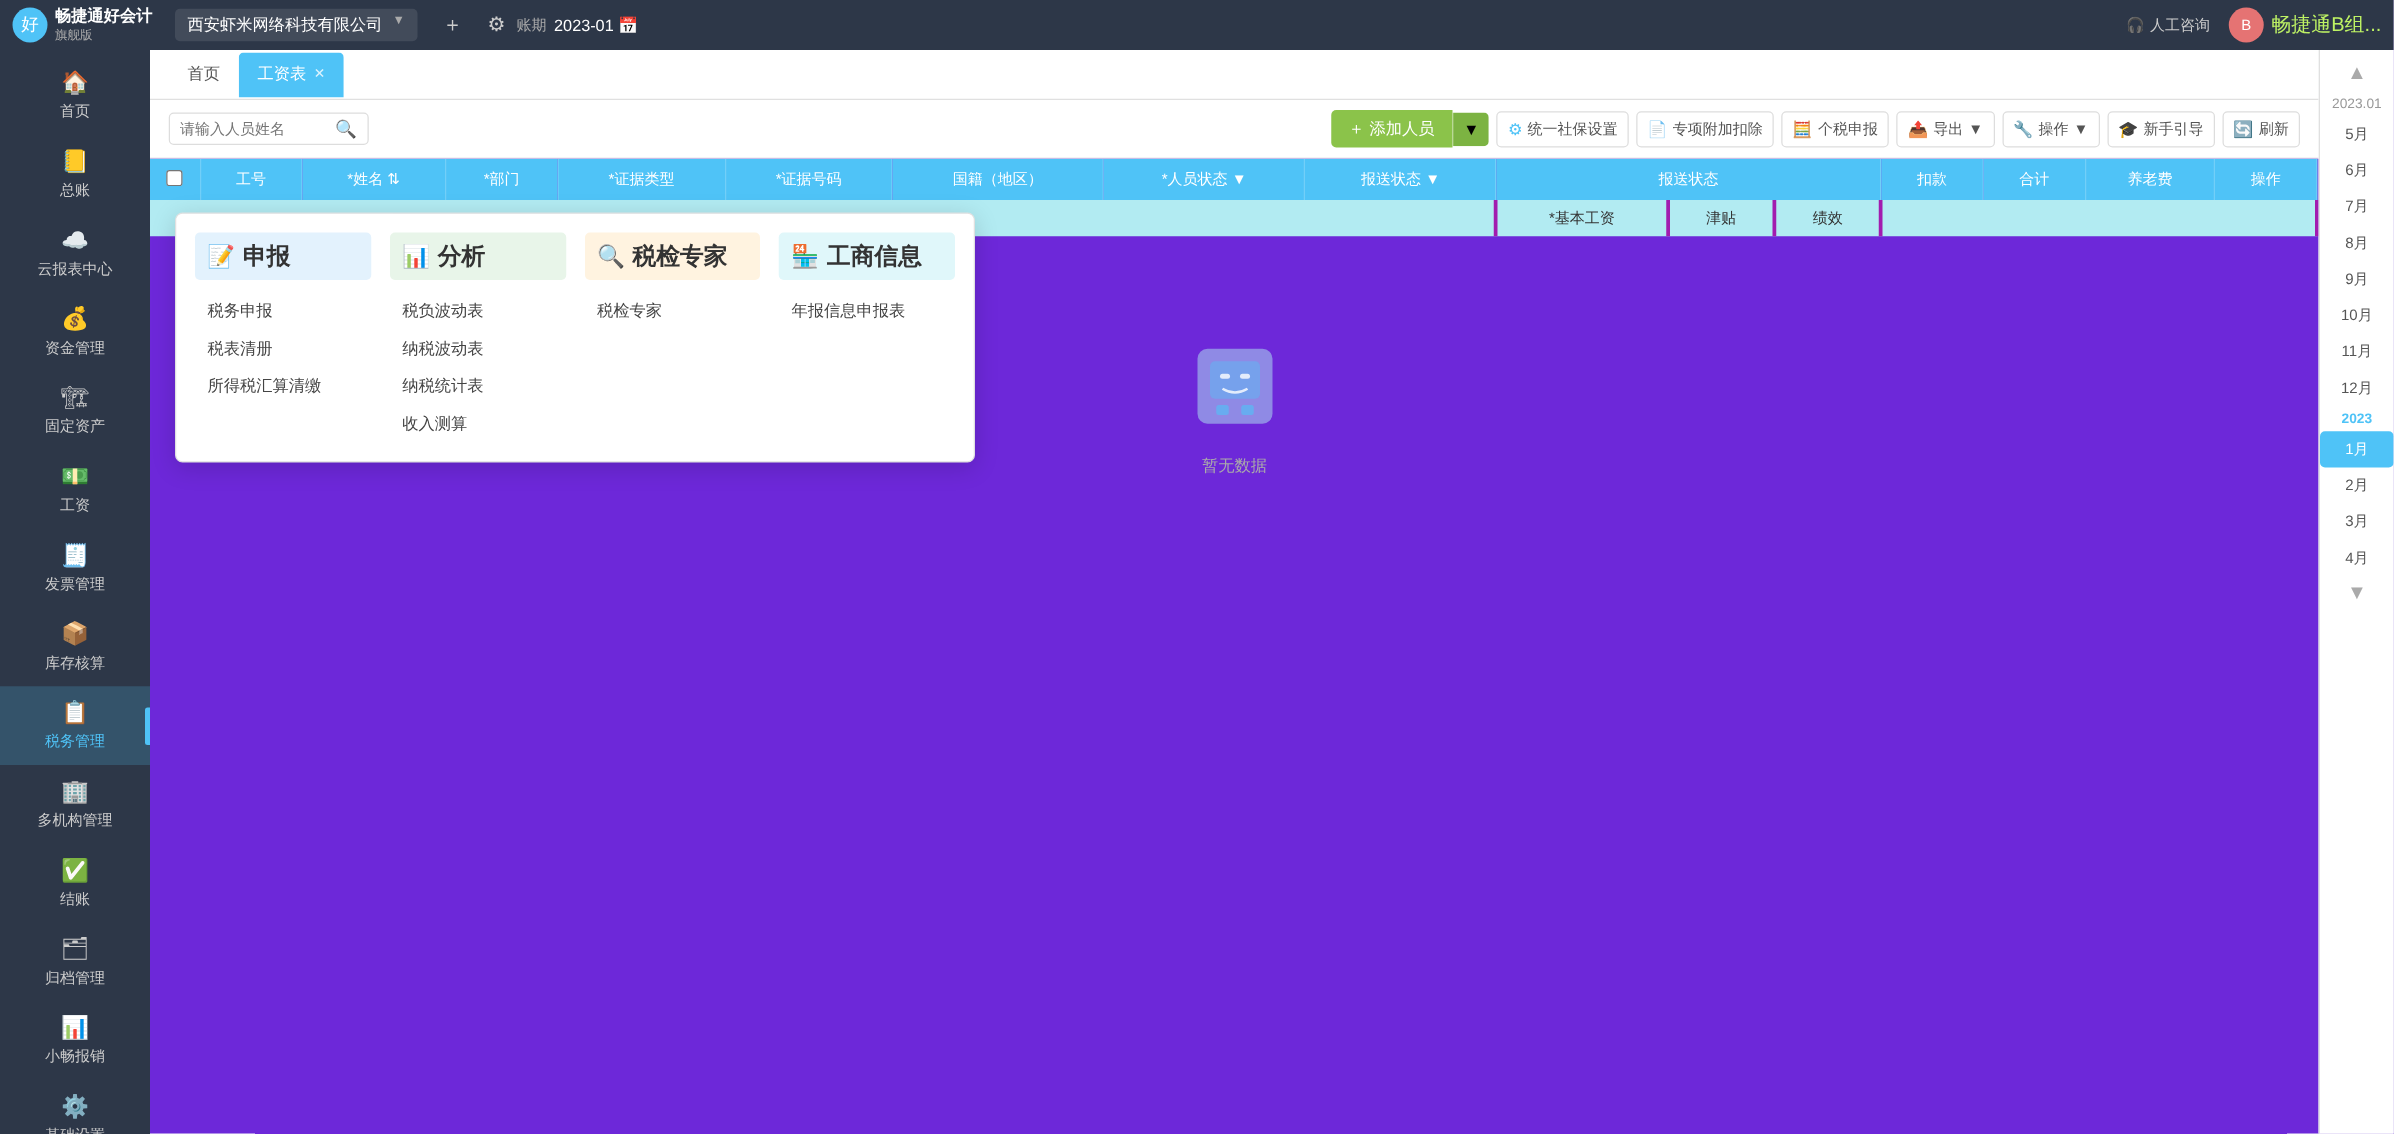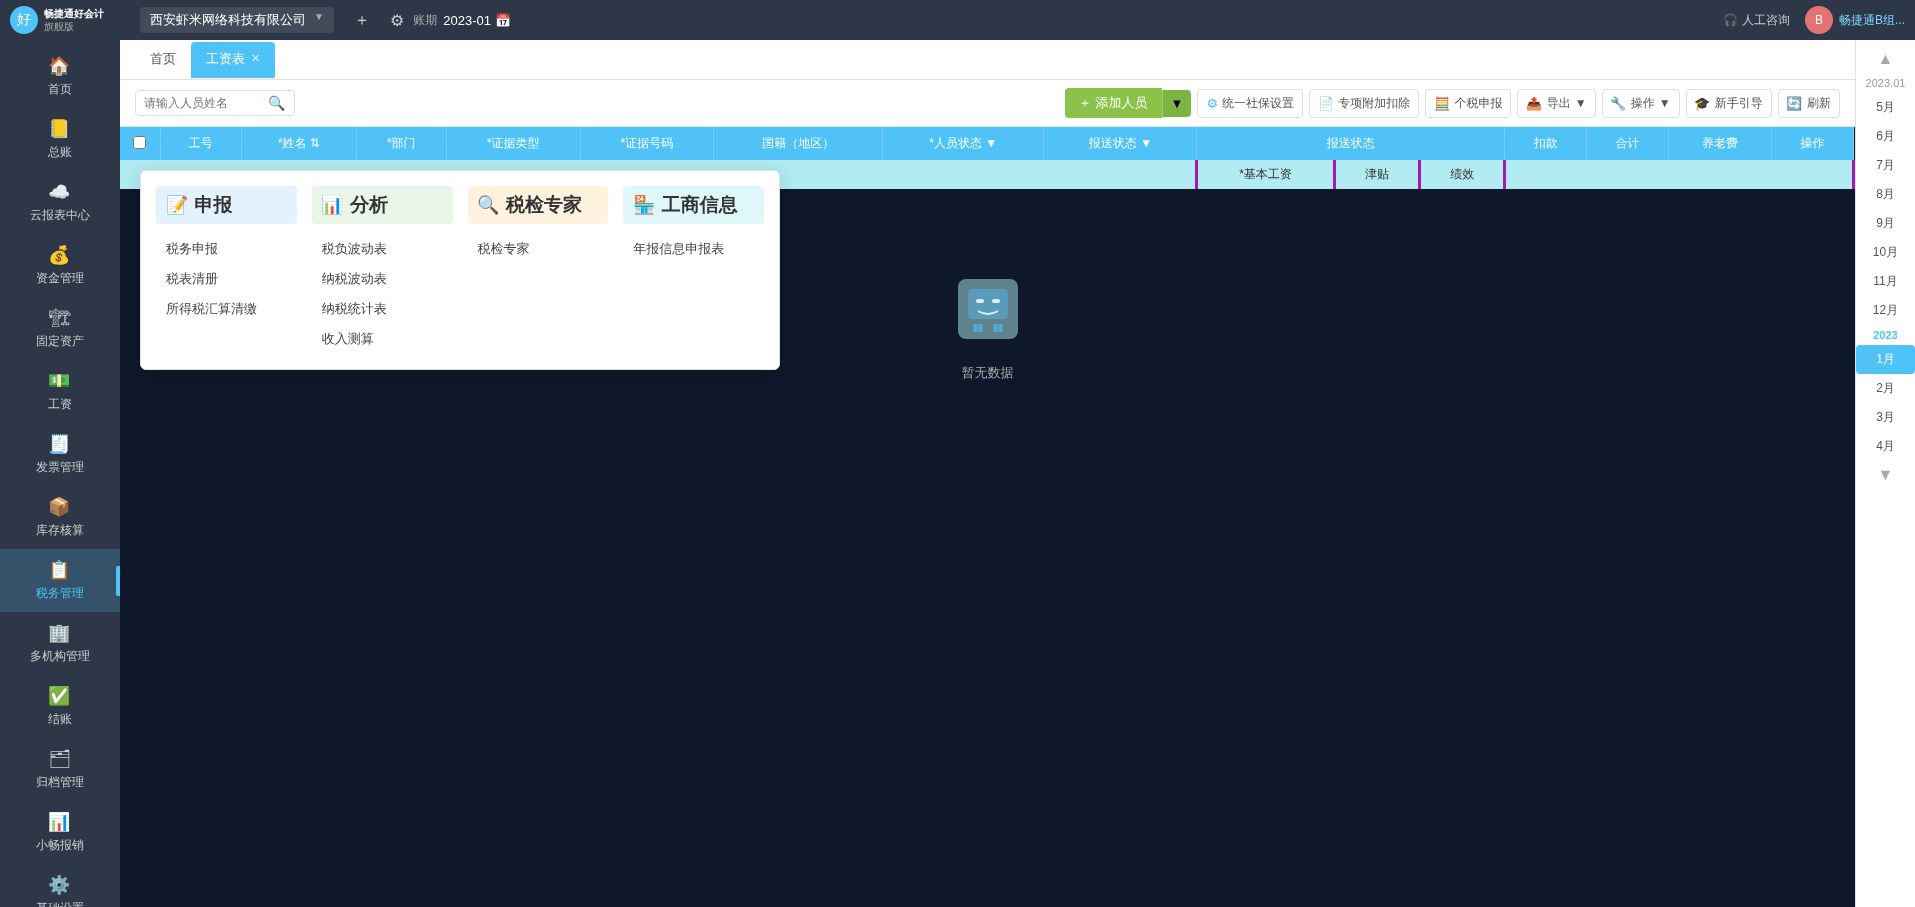--- a/index.html
+++ b/index.html
@@ -30,21 +30,21 @@
       display: flex;
       align-items: center;
       justify-content: center;
       font-size: 14px;
       color: #fff;
     }
     .logo-text {
       font-size: 12px;
       line-height: 1.3;
     }
-    .logo-text .main { font-weight: bold; font-size: 10px; }
+    .logo-text .main { font-weight: bold; font-size: 13px; }
     .logo-text .sub { font-size: 10px; color: #aaa; }
     .company-selector {
       display: flex;
       align-items: flex-start;
       gap: 8px;
       margin-left: 10px;
       background: rgba(255,255,255,0.1);
       padding: 4px 10px;
       border-radius: 4px;
       cursor: pointer;
@@ -90,21 +90,21 @@
       width: 28px;
       height: 28px;
       border-radius: 50%;
       background: #e57373;
       display: flex;
       align-items: center;
       justify-content: center;
       color: #fff;
       font-size: 12px;
     }
-    .user-name { color: #7dd3fc; font-size: 12px; }
+    .user-name { color: #bef264; font-size: 16px; }
 
     
     .main-layout {
       display: flex;
       height: calc(100vh - 40px);
     }
 
     
     .sidebar {
       width: 120px;
@@ -244,21 +244,21 @@
       color: #555;
       background: #fff;
       white-space: nowrap;
     }
     .toolbar-btn-icon { font-size: 13px; color: #4fc3f7; }
 
     
     .table-wrap {
       flex: 1;
       overflow: auto;
-      background: #0f172a;
+      background: #6d28d9;
     }
     table {
       width: 100%;
       border-collapse: collapse;
       font-size: 12px;
     }
     thead tr {
       background: #4fc3f7;
       color: #fff;
     }

